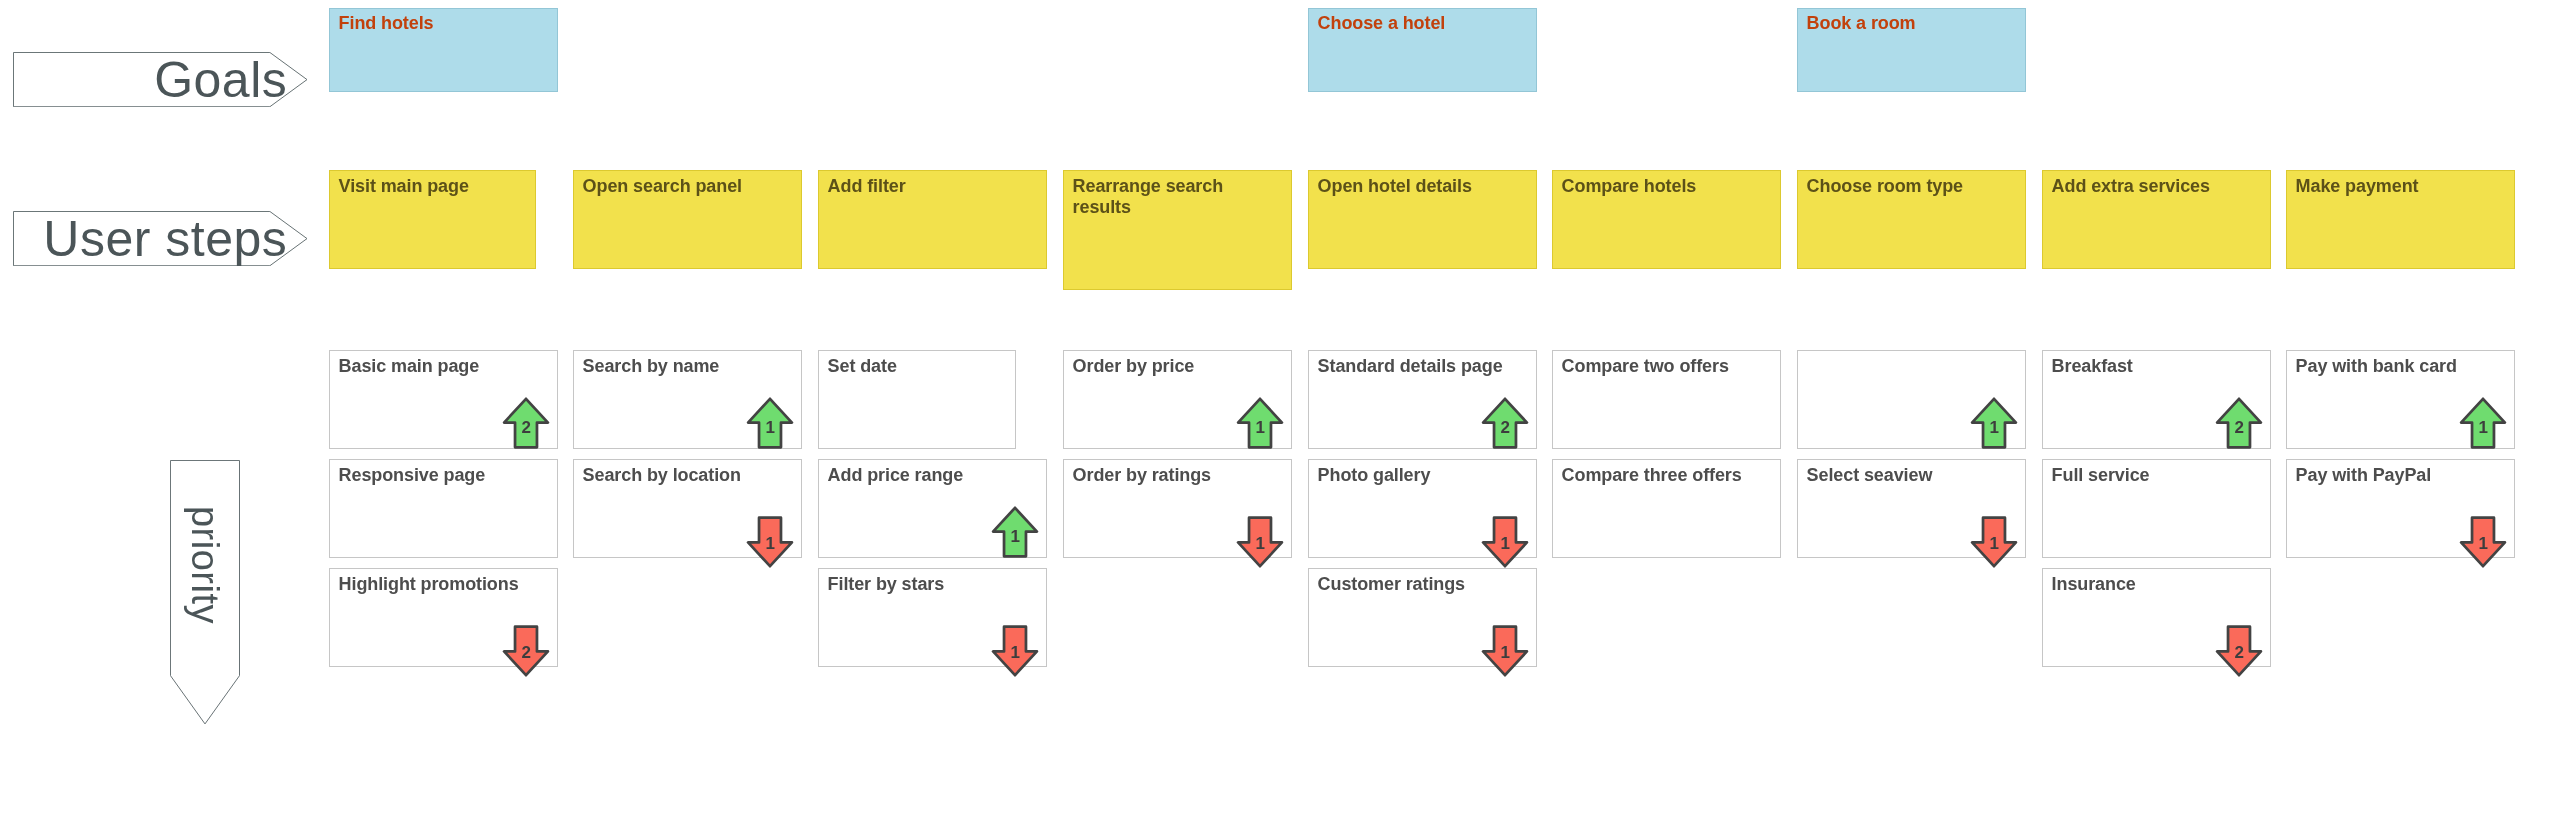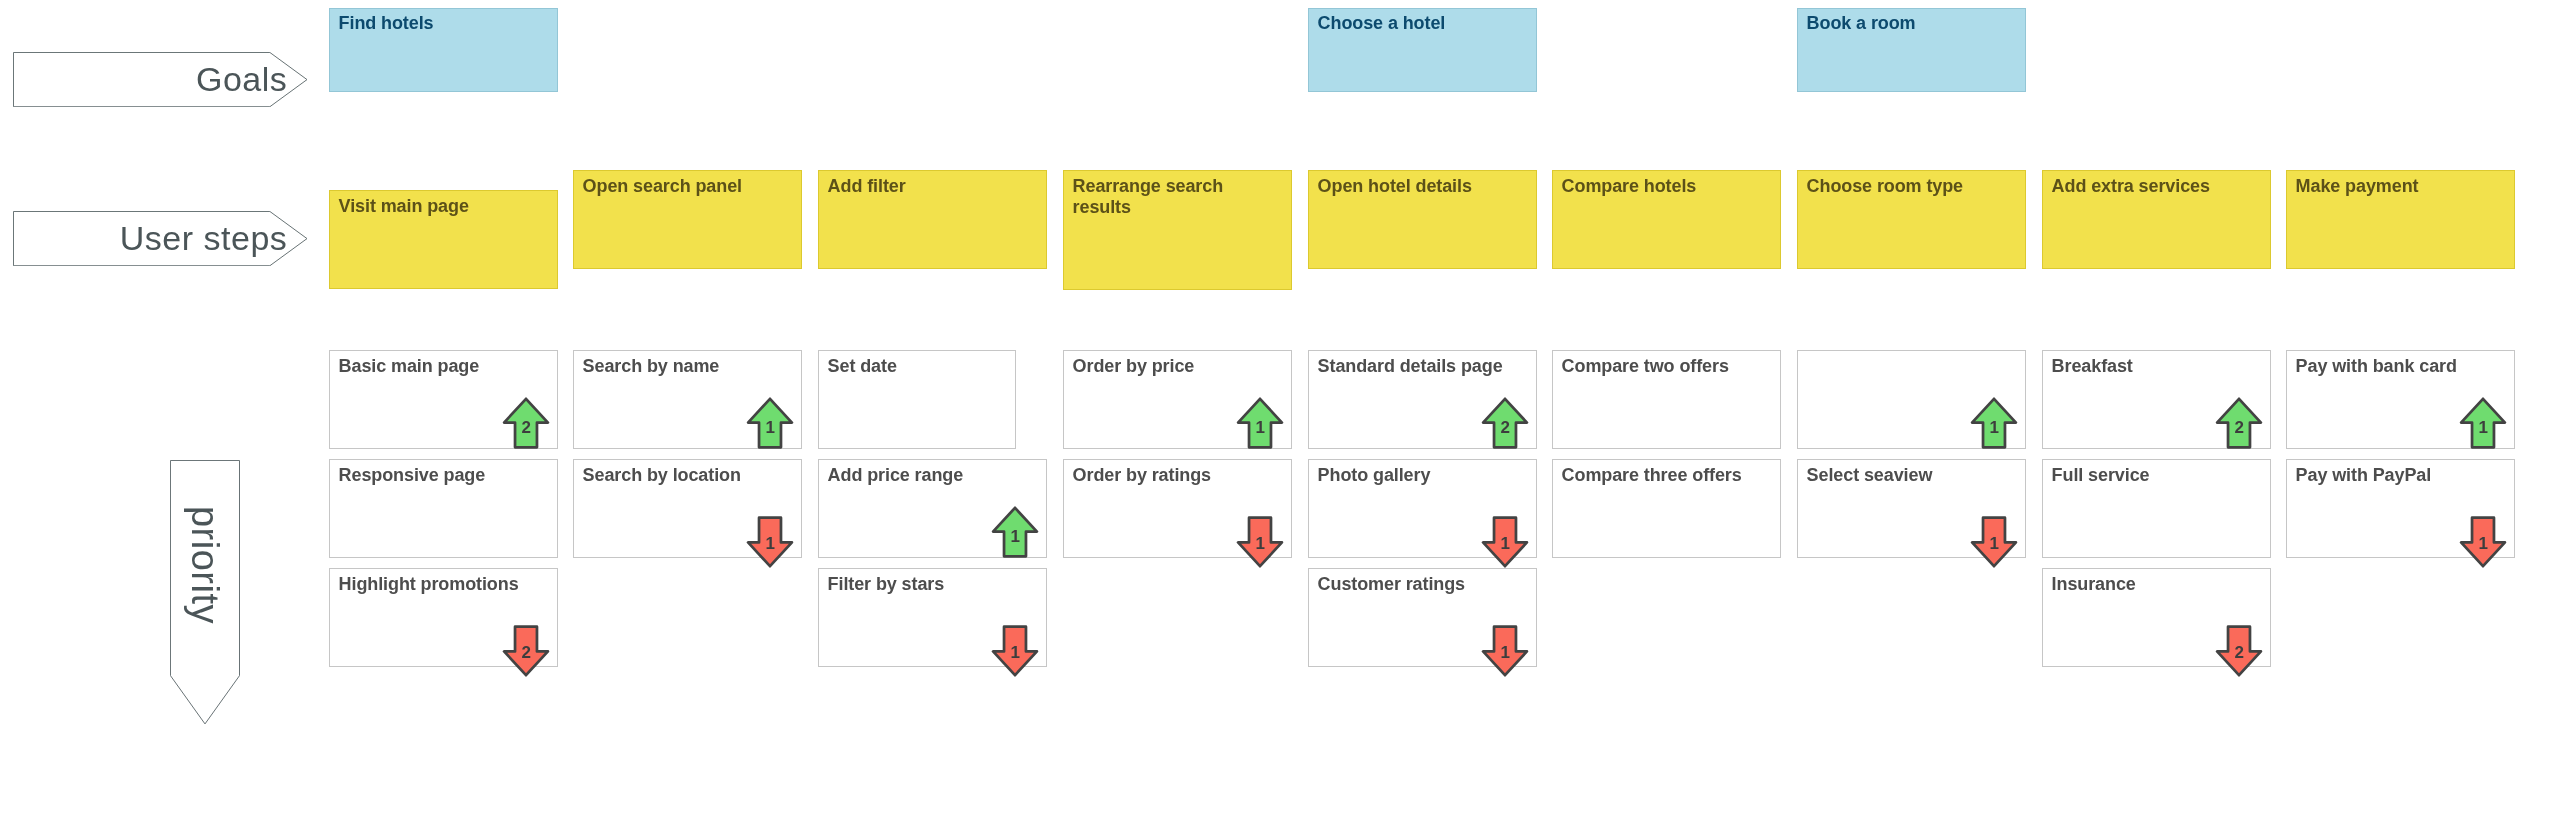--- a/index.html
+++ b/index.html
@@ -13,21 +13,21 @@
     color:#4d4d4d;
   }
   #board{position:absolute;inset:0;}
 
   
   .lane-banner{
     position:absolute;
     height:55px;
     box-sizing:border-box;
     color:#4b5558;
-    font-size:34px;
+    font-size:50px;
     font-weight:400;
     letter-spacing:0.5px;
     display:flex;
     align-items:center;
     justify-content:flex-end;
     padding-right:21px;
     white-space:nowrap;
   }
   .lane-banner .lane-shape{
     position:absolute;inset:0;
@@ -69,21 +69,21 @@
     right:6.7px;
     font-size:18px;
     font-weight:bold;
     line-height:1.16;
     letter-spacing:-0.1px;
   }
   .goal-card{
     background:#aedcea;
     border:1px solid #93c6d6;
   }
-  .goal-card .card-label{color:#0c4a6e;}
+  .goal-card .card-label{color:#c2410c;}
 
   .step-card{
     background:#f2e14c;
     border:1px solid #dcc92f;
   }
   .step-card .card-label{color:#5c5118;}
 
   .story-card{
     background:#ffffff;
     border:1px solid #c6c6c6;
@@ -142,21 +142,21 @@
   <div id="cards-layer">
       <div class="card goal-card" style="left: 329px; top: 7.6px; width: 229px; height: 84px;">
         <div class="card-label">Find hotels</div>
       </div>
       <div class="card goal-card" style="left: 1308px; top: 7.6px; width: 229px; height: 84px;">
         <div class="card-label">Choose a hotel</div>
       </div>
       <div class="card goal-card" style="left: 1797px; top: 7.6px; width: 229px; height: 84px;">
         <div class="card-label">Book a room</div>
       </div>
-      <div class="card step-card" style="left: 329px; top: 170px; width: 229px; height: 99px; margin-top: 20px;">
+      <div class="card step-card" style="left: 329px; top: 170px; width: 207px; height: 99px;">
         <div class="card-label">Visit main page</div>
       </div>
       <div class="card step-card" style="left: 573px; top: 170px; width: 229px; height: 99px;">
         <div class="card-label">Open search panel</div>
       </div>
       <div class="card step-card" style="left: 818px; top: 170px; width: 229px; height: 99px;">
         <div class="card-label">Add filter</div>
       </div>
       <div class="card step-card" style="left: 1063px; top: 170px; width: 229px; height: 120px;">
         <div class="card-label">Rearrange search results</div>

